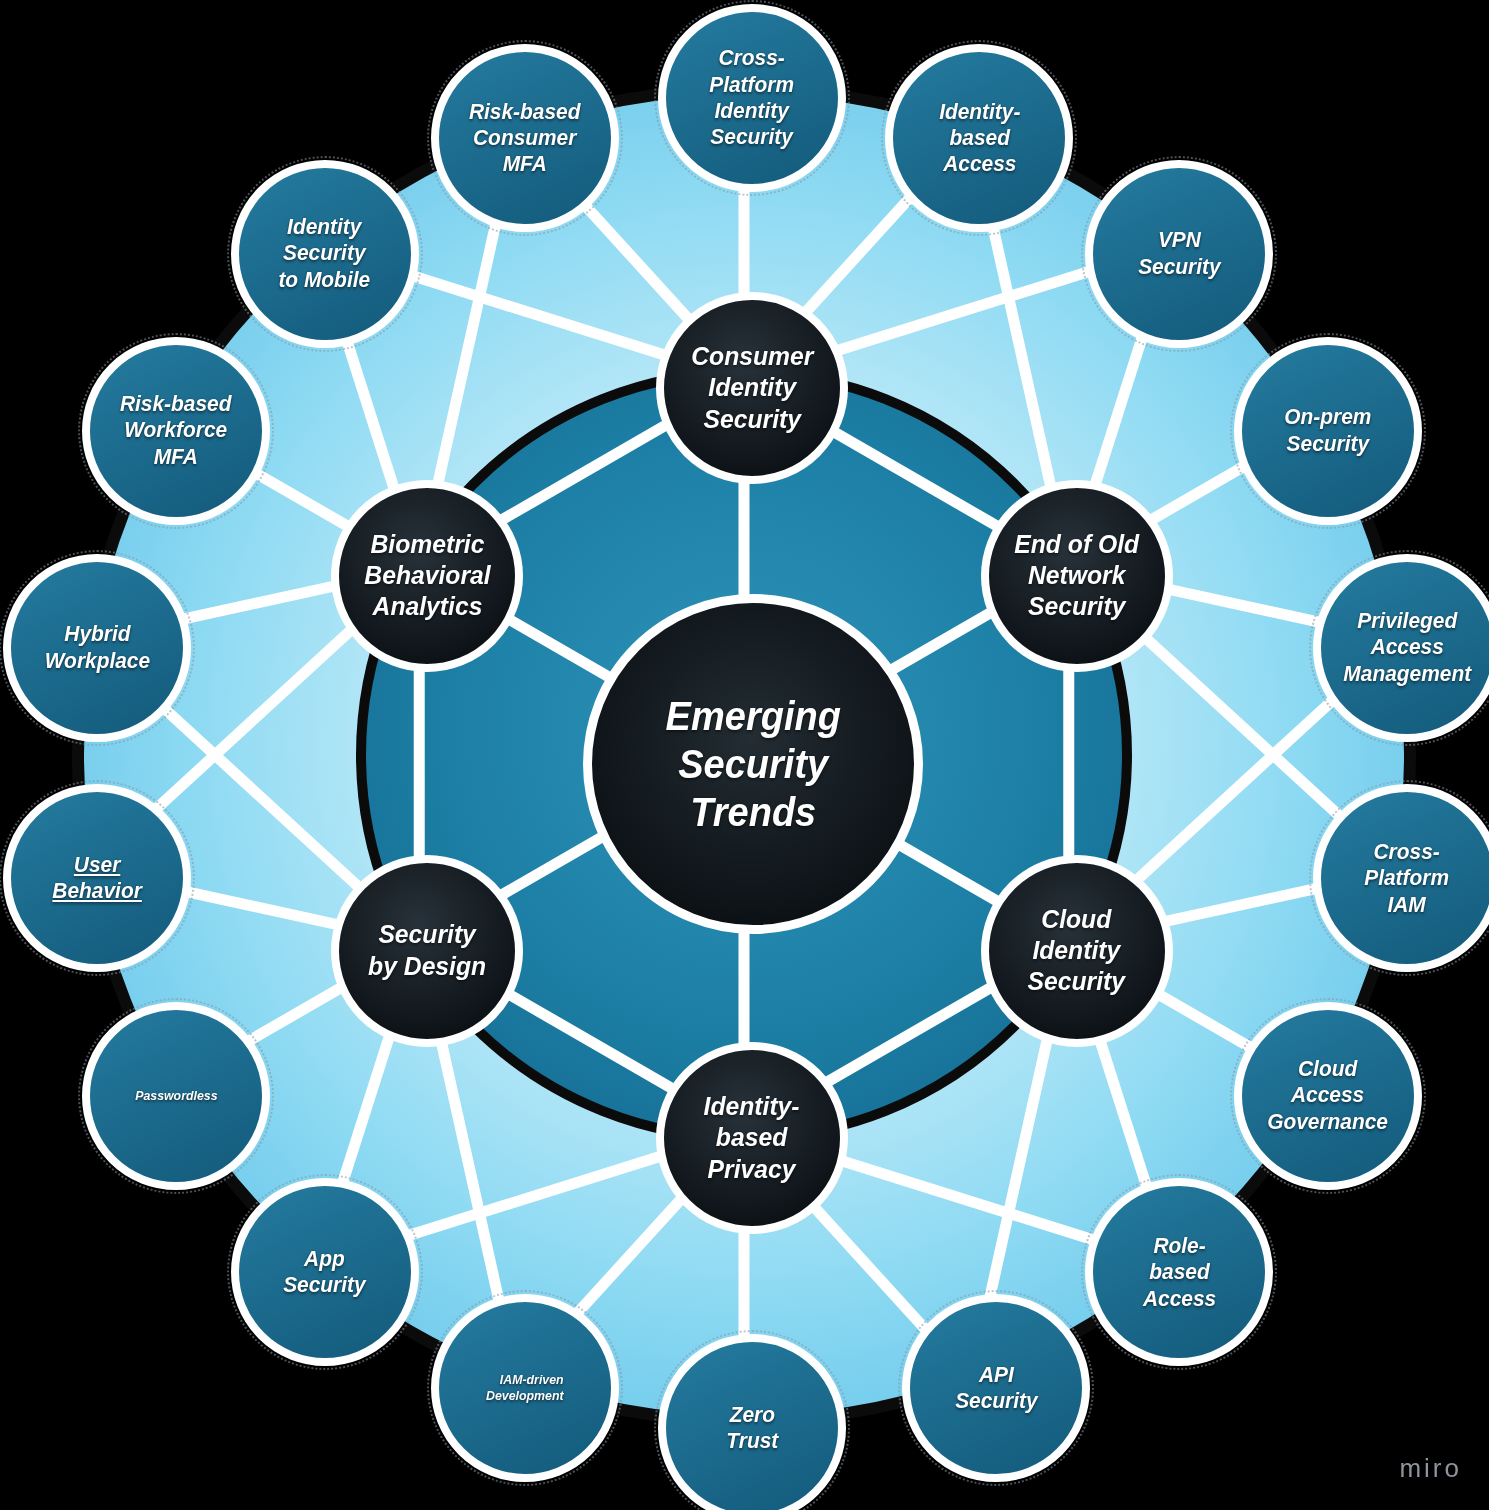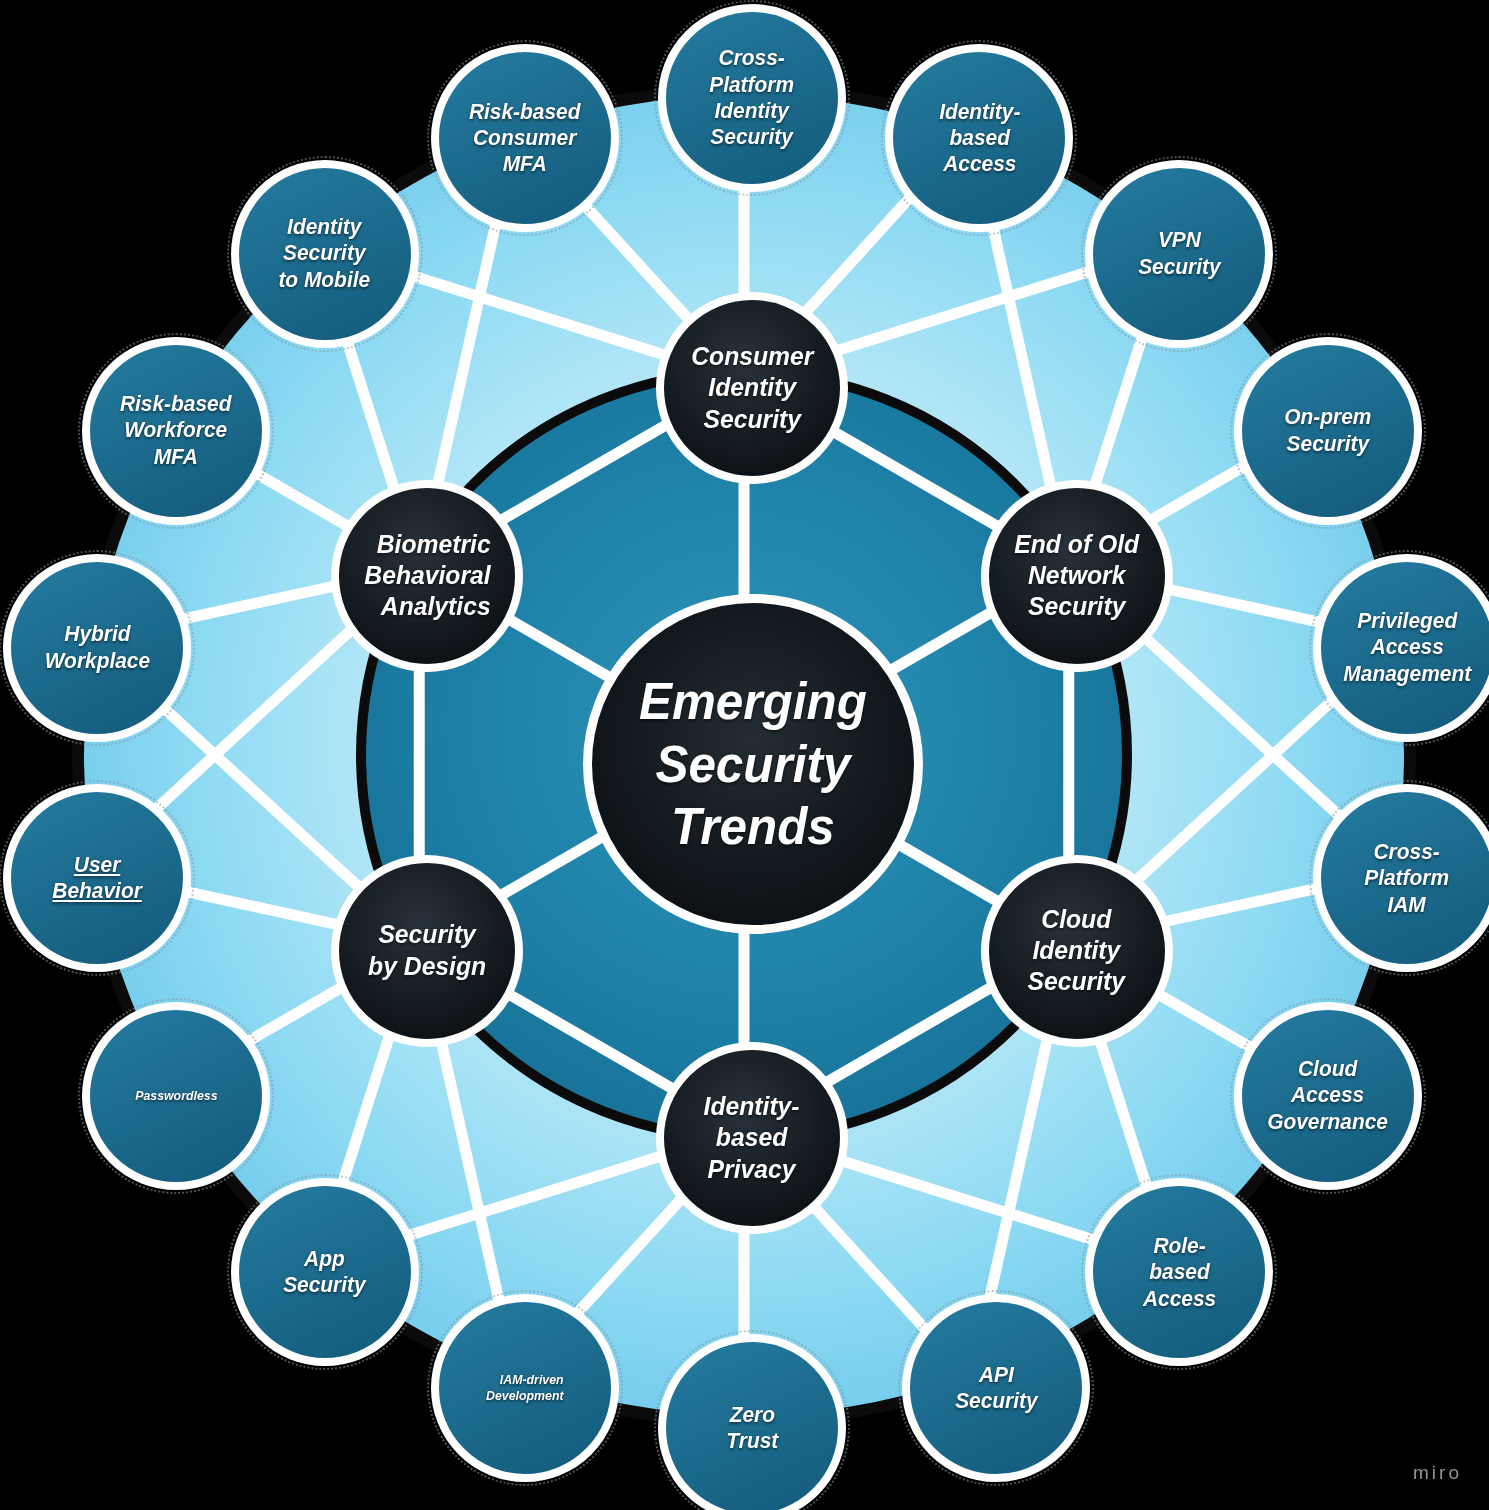--- a/index.html
+++ b/index.html
@@ -37,26 +37,26 @@
   }
   .sat.sat-small{font-size:13px;}
   .hub{
     border:8px solid #ffffff;
     background:radial-gradient(circle at 45% 35%, #28323a 0%, var(--node-black,#0b1014) 80%);
     font-size:26px;
   }
   .center-node{
     border:9px solid #ffffff;
     background:radial-gradient(circle at 50% 42%, #232d33 0%, var(--node-black,#0b1014) 78%, #04070a 100%);
-    font-size:52px;
+    font-size:40px;
     align-items:center;
   }
   .watermark{
     position:absolute;z-index:6;right:27px;bottom:26px;
-    color:var(--watermark-color,#8e949c);font-size:19px;letter-spacing:3px;
+    color:var(--watermark-color,#8e949c);font-size:26px;letter-spacing:3px;
     font-style:normal;font-weight:400;
   }
 </style>
 </head>
 <body>
 
 <div class="stage">
   <div class="outer-ring" style="left: 72px; top: 83px; height: 1320px; width: 1320px;"></div>
   <div class="core" style="left: 356px; top: 367px; height: 756px; width: 756px;"></div>
   <svg class="connector-layer" id="connectors" width="1489" height="1510">
@@ -202,21 +202,21 @@
       </div>
       <div class="node hub" style="left: 656px; top: 1042px; height: 176px; width: 176px;">
         <span class="lbl">Identity-
 based
 Privacy</span>
       </div>
       <div class="node hub" style="left: 331.24px; top: 854.5px; height: 176px; width: 176px;">
         <span class="lbl">Security
 by Design</span>
       </div>
-      <div class="node hub" style="left: 331.24px; top: 479.5px; height: 176px; width: 176px; text-align: right;">
+      <div class="node hub" style="left: 331.24px; top: 479.5px; height: 176px; width: 176px;">
         <span class="lbl">Biometric
 Behavioral
 Analytics</span>
       </div>
       <div class="node center-node" style="left: 583px; top: 594px; height: 322px; width: 322px;">
         <span class="lbl">Emerging
 Security
 Trends</span>
       </div>
     </div>

